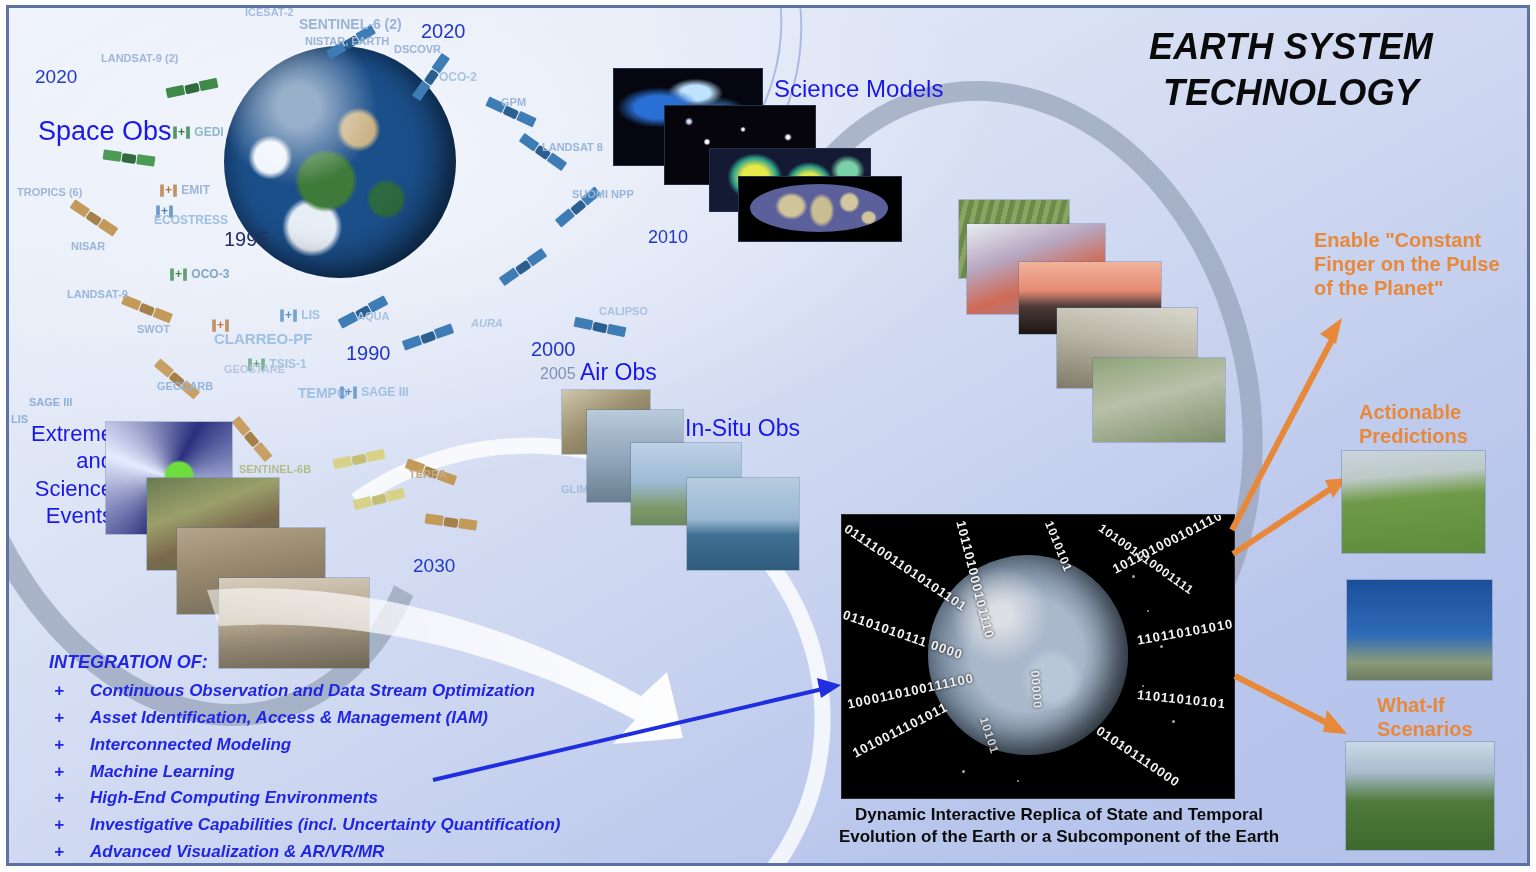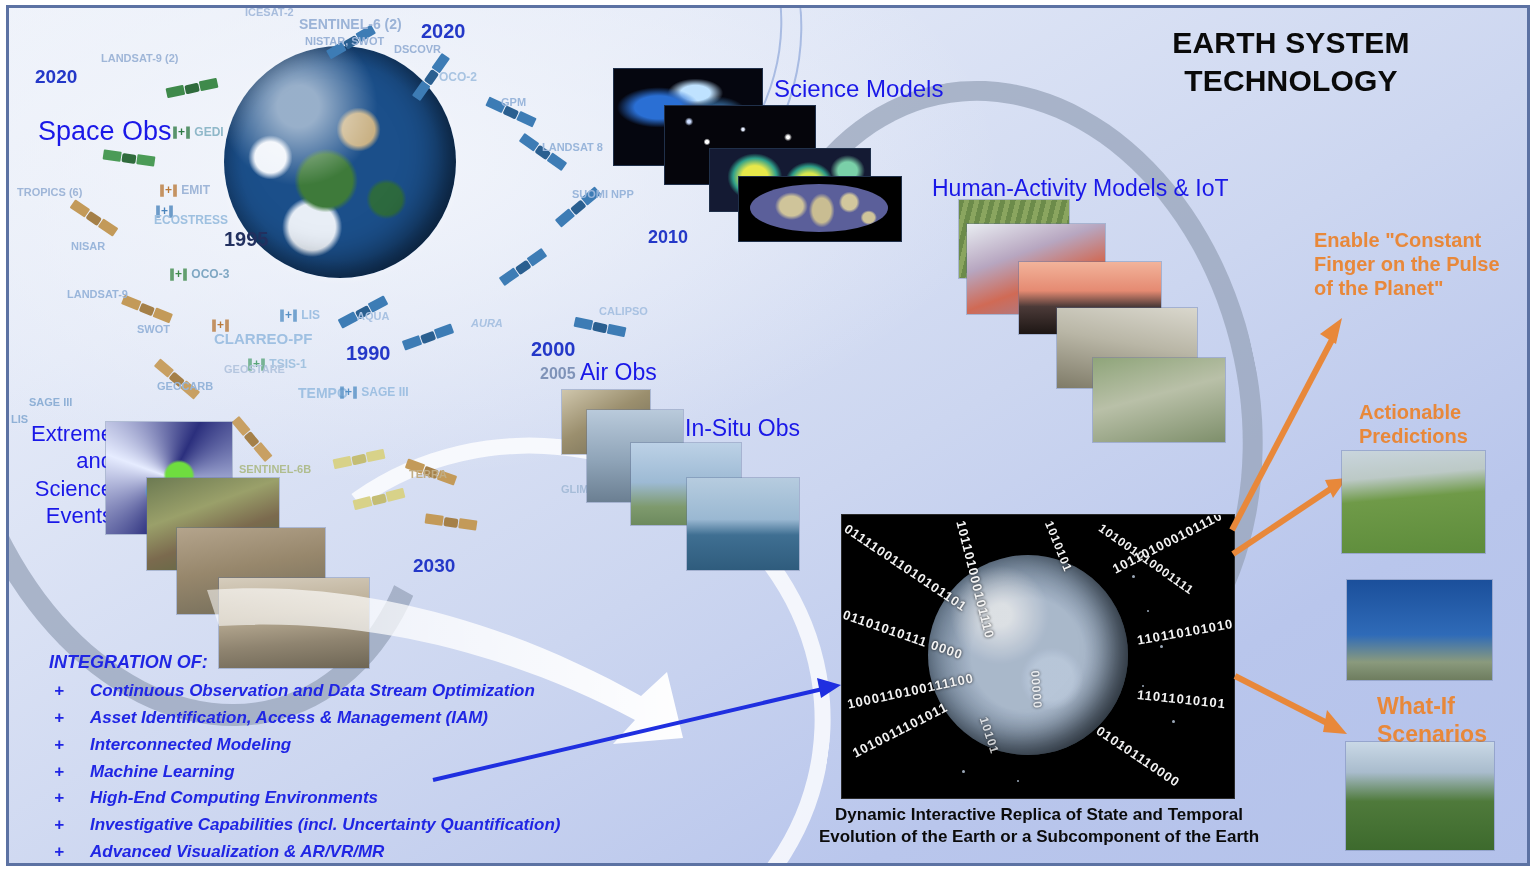--- a/index.html
+++ b/index.html
@@ -18,31 +18,31 @@
     border:3px solid #5c72a3;
     box-sizing:border-box;
     background:
       radial-gradient(ellipse 70% 60% at 22% 18%, #f2f5fb 0%, rgba(242,245,251,0) 62%),
       linear-gradient(150deg,#eef2fa 0%,#e3e9f7 22%,#ccd6f0 55%,#b9c6ec 78%,#b3c1ea 100%);
     overflow:hidden;
   }
 
   
   .lbl{position:absolute;color:#1a18e8;font-weight:400;white-space:pre;line-height:1.12;}
-  .yr{position:absolute;color:#2438c8;font-weight:700;}
+  .yr{position:absolute;color:#2438c8;font-weight:400;}
   .satlbl{position:absolute;font-weight:700;white-space:nowrap;}
   .photo{position:absolute;background-size:cover;background-position:center;
          box-shadow:0 0 0 1px rgba(90,110,150,.35);}
   .orange-txt{position:absolute;color:#e8883a;font-weight:700;line-height:1.2;}
 
   
   #title{
     position:absolute;right:36px;top:16px;width:400px;
     text-align:center;color:#0a0a0a;font-weight:700;
-    font-size:30px;line-height:1.28;letter-spacing:.2px;
+    font-size:36px;line-height:1.28;letter-spacing:.2px;font-style:italic;
   }
 
   
   .arc-grey{
     position:absolute;border-radius:50%;
     border:22px solid rgba(150,162,185,.72);
     border-right-color:transparent;border-top-color:transparent;
   }
   .arc-white{
     position:absolute;border-radius:50%;
@@ -93,21 +93,21 @@
     box-shadow:inset -12px -8px 30px rgba(0,0,0,.6);
     opacity:.93;
   }
   #dtwin .speck{position:absolute;border-radius:50%;background:#cfe0f5;opacity:.75;}
   .bits{
     position:absolute;color:#f2f2f2;font-family:"Liberation Sans",sans-serif;
     font-weight:700;white-space:nowrap;letter-spacing:1px;
     text-shadow:0 0 3px rgba(0,0,0,.9);
   }
   #dtwin-caption{
-    position:absolute;left:760px;top:796px;width:540px;text-align:center;
+    position:absolute;left:780px;top:796px;width:540px;text-align:center;
     color:#0b0b0b;font-weight:700;font-size:17px;line-height:1.3;
   }
 
   
   #integration{position:absolute;left:40px;top:644px;color:#2026e4;}
   #integration .head{font-style:italic;font-weight:700;font-size:18px;margin-bottom:5px;}
   #integration ul{list-style:none;margin:0;padding:0;}
   #integration li{display:flex;align-items:baseline;font-style:italic;font-weight:700;font-size:17px;line-height:1.58;}
   #integration li .plus{width:36px;flex:0 0 36px;text-align:left;padding-left:5px;}
 
@@ -229,21 +229,21 @@
     </div>
     <div class="sat" style="left:565px;top:310px;width:52px;height:18px;transform:rotate(12deg);">
       <div class="body" style="background:#2a5f90;"></div>
       <div class="panel l" style="background:#3d7cb5;"></div>
         <div class="panel r" style="background:#3d7cb5;"></div>
     </div>
 
     <span class="satlbl" style="left:92px;top:44px;font-size:11px;color:#9fb6d8;">LANDSAT-9 (2)</span>
     <span class="satlbl" style="left:236px;top:-2px;font-size:11px;color:#a8bddd;">ICESAT-2</span>
     <span class="satlbl" style="left:290px;top:8px;font-size:14px;color:#9bb3d7;">SENTINEL-6 (2)</span>
-    <span class="satlbl" style="left:296px;top:27px;font-size:11px;color:#9bb3d7;">NISTAR, SWOT</span>
+    <span class="satlbl" style="left:296px;top:27px;font-size:11px;color:#9bb3d7;">NISTAR, EARTH</span>
     <span class="satlbl" style="left:385px;top:35px;font-size:11px;color:#9bb3d7;">DSCOVR</span>
     <span class="satlbl" style="left:163px;top:117px;font-size:12px;color:#2f7a45;">∥+∥ <span style="color:#8fb8c9;">GEDI</span></span>
     <span class="satlbl" style="left:430px;top:62px;font-size:12px;color:#a8c4e2;">OCO-2</span>
     <span class="satlbl" style="left:492px;top:88px;font-size:11px;color:#9ab6db;">GPM</span>
     <span class="satlbl" style="left:533px;top:133px;font-size:11px;color:#9ab6db;">LANDSAT 8</span>
     <span class="satlbl" style="left:563px;top:180px;font-size:11px;color:#9ab6db;">SUOMI NPP</span>
     <span class="satlbl" style="left:8px;top:178px;font-size:11px;color:#9fb6d8;">TROPICS (6)</span>
     <span class="satlbl" style="left:150px;top:175px;font-size:12px;color:#b9793a;">∥+∥ <span style="color:#9fb6d8;">EMIT</span></span>
     <span class="satlbl" style="left:146px;top:196px;font-size:12px;color:#4a84bc;">∥+∥</span>
     <span class="satlbl" style="left:145px;top:205px;font-size:12px;color:#9ec0e0;">ECOSTRESS</span>
@@ -283,21 +283,20 @@
 and
 Science
 Events</span>
 
     <span class="lbl" style="left:571px;top:352px;font-size:23px;">Air Obs</span>
 
     <span class="lbl" style="left:676px;top:408px;font-size:23px;">In-Situ Obs</span>
 
     <span class="lbl" style="left:765px;top:68px;font-size:24px;">Science Models</span>
 
-    <span class="lbl" style="left:923px;top:168px;font-size:23px;">Human-Activity Models &amp; IoT</span>
 
     <div class="film" style="left:604px;top:60px;width:148px;height:96px;
          background:
            radial-gradient(ellipse 40% 30% at 30% 40%, #2a6fd4 0 40%, rgba(0,0,0,0) 70%),
            radial-gradient(ellipse 35% 45% at 70% 60%, #4fa0e8 0 35%, rgba(0,0,0,0) 70%),
            radial-gradient(ellipse 25% 20% at 55% 25%, #bfe2ff 0 40%, rgba(0,0,0,0) 75%),
            #05060f;"></div>
     <div class="film" style="left:655px;top:97px;width:150px;height:78px;
          background:
            radial-gradient(circle at 28% 46%, #ffffff 0 1.4%, rgba(0,0,0,0) 3%),
@@ -415,21 +414,21 @@
       <polygon points="118,86 98,62 94,84" fill="#e8883a"></polygon>
     </svg>
 
     <span class="orange-txt" style="left:1305px;top:220px;width:200px;font-size:20px;">Enable "Constant
 Finger on the Pulse
 of the Planet"</span>
 
     <span class="orange-txt" style="left:1350px;top:392px;width:180px;font-size:20px;">Actionable
 Predictions</span>
 
-    <span class="orange-txt" style="left:1368px;top:685px;width:160px;font-size:23px;">What-If
+    <span class="orange-txt" style="left:1368px;top:685px;width:160px;font-size:20px;">What-If
 Scenarios</span>
 
     <div class="photo" style="left:1333px;top:443px;width:143px;height:102px;
          background:linear-gradient(175deg,#c9d5dd 0%,#bcc9c6 26%,#6f9a48 46%,#5d8c3b 100%);"></div>
 
     <div class="photo" style="left:1338px;top:572px;width:145px;height:100px;
          background:linear-gradient(180deg,#1b4f9b 0%,#2f6bb8 55%,#8a9a7d 82%,#6e7d5f 100%);"></div>
 
     <div class="photo" style="left:1337px;top:734px;width:148px;height:108px;
          background:linear-gradient(180deg,#c9d8e6 0%,#a9bccd 28%,#4f7a3b 55%,#3d6a2d 100%);"></div>

